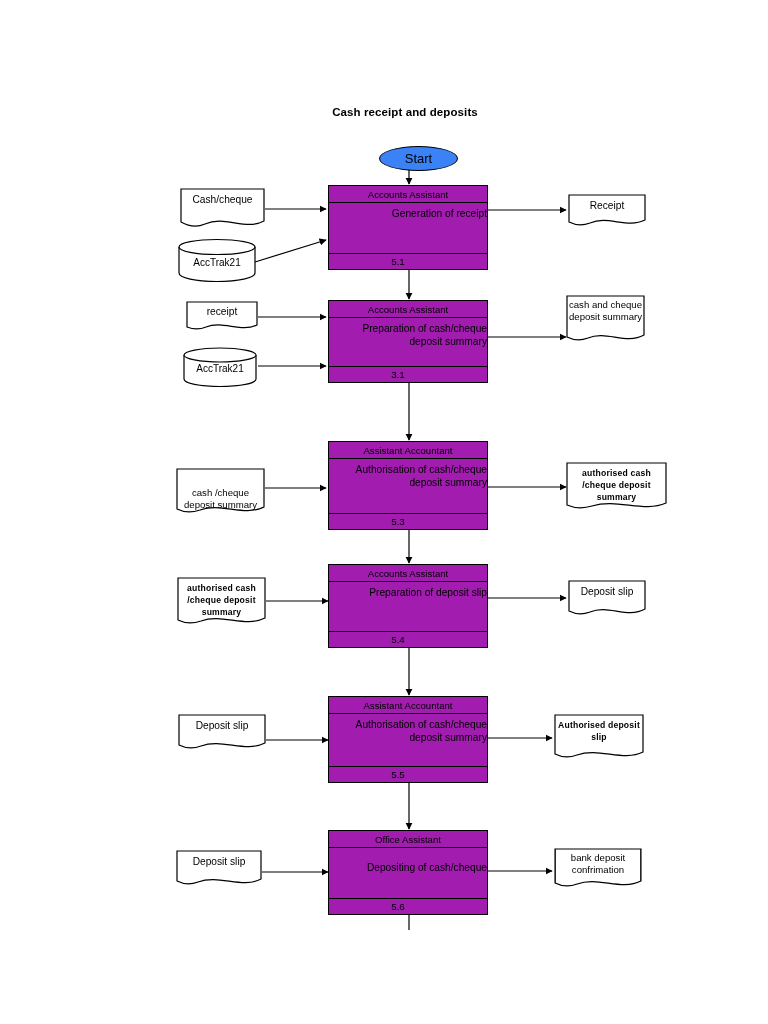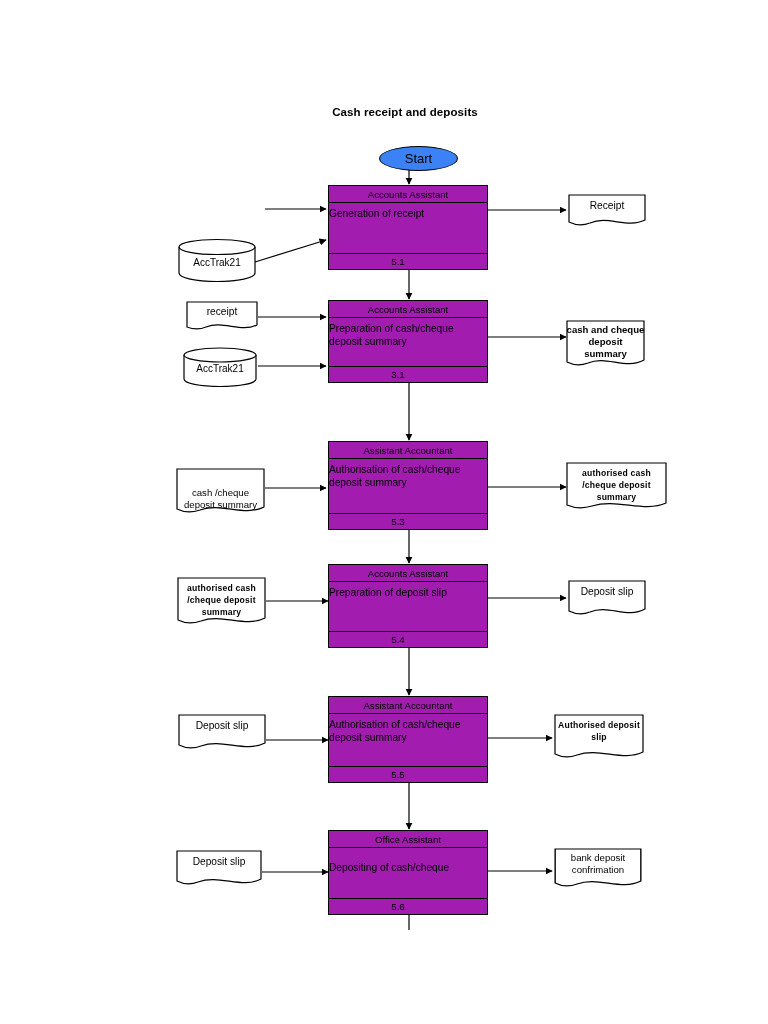--- a/index.html
+++ b/index.html
@@ -72,21 +72,21 @@
     height: 17px;
     line-height: 17px;
     border-bottom: 1.1px solid #000;
     text-align: center;
     font-size: 9.6px;
     box-sizing: border-box;
     white-space: nowrap;
   }
   .process .action {
     flex: 1 1 auto;
-    text-align: left;
+    text-align: right;
     font-size: 10.2px;
     padding-top: 4px;
     line-height: 13px;
     box-sizing: border-box;
   }
   .process .footer {
     height: 16px;
     border-top: 1.1px solid #000;
     box-sizing: border-box;
     display: flex;
@@ -263,20 +263,26 @@
 
   <div class="process" style="top:830px; height:85px;">
     <div class="role">Office Assistant</div>
     <div class="action" style="padding-top:13px;">Depositing of cash/cheque</div>
     <div class="footer">
       <div class="num">5.6</div>
       <div class="corner"></div>
     </div>
   </div>
 
+  <div class="doc" style="left:180px; top:188px; width:85px; height:44px;">
+    <svg class="doc-svg" viewBox="0 0 85 44" preserveAspectRatio="none">
+      <path d="M1,1 L84,1 L84,33 C65,43 45,27 25,36 C16,40 8,38 1,34 Z" fill="#fff" stroke="#000" stroke-width="1.2"></path>
+    </svg>
+    <div class="doc-label">Cash/cheque</div>
+  </div>
 
   <div class="db" style="left:178px; top:238px; width:78px; height:44px;">
     <svg class="db-svg" viewBox="0 0 78 44" preserveAspectRatio="none">
       <path d="M1,9 L1,35 C1,40 18,43.5 39,43.5 C60,43.5 77,40 77,35 L77,9" fill="#fff" stroke="#000" stroke-width="1.2"></path>
       <ellipse cx="39" cy="9" rx="38" ry="7.5" fill="#fff" stroke="#000" stroke-width="1.2"></ellipse>
     </svg>
     <div class="db-label" style="top:19px;">AccTrak21</div>
   </div>
 
   <div class="doc" style="left:568px; top:194px; width:78px; height:36px;">
@@ -294,21 +300,21 @@
   </div>
 
   <div class="db" style="left:183px; top:347px; width:74px; height:40px;">
     <svg class="db-svg" viewBox="0 0 74 40" preserveAspectRatio="none">
       <path d="M1,8 L1,32 C1,36.5 17,39.5 37,39.5 C57,39.5 73,36.5 73,32 L73,8" fill="#fff" stroke="#000" stroke-width="1.2"></path>
       <ellipse cx="37" cy="8" rx="36" ry="7" fill="#fff" stroke="#000" stroke-width="1.2"></ellipse>
     </svg>
     <div class="db-label" style="top:16px;">AccTrak21</div>
   </div>
 
-  <div class="doc" style="left:566px; top:320px; width:79px; height:51px;font-weight:bold;">
+  <div class="doc" style="left:566px; top:295px; width:79px; height:51px;">
     <svg class="doc-svg" viewBox="0 0 79 51" preserveAspectRatio="none">
       <path d="M1,1 L78,1 L78,40 C60,50 40,35 22,43 C14,46 7,45 1,42 Z" fill="#fff" stroke="#000" stroke-width="1.2"></path>
     </svg>
     <div class="doc-label" style="font-size:9.6px;line-height:12px;padding-top:4px;">cash and cheque deposit summary</div>
   </div>
 
   <div class="doc" style="left:176px; top:468px; width:89px; height:50px;">
     <svg class="doc-svg" viewBox="0 0 89 50" preserveAspectRatio="none">
       <path d="M1,1 L88,1 L88,39 C68,49 45,34 24,42 C15,45 7,44 1,41 Z" fill="#fff" stroke="#000" stroke-width="1.2"></path>
     </svg>

